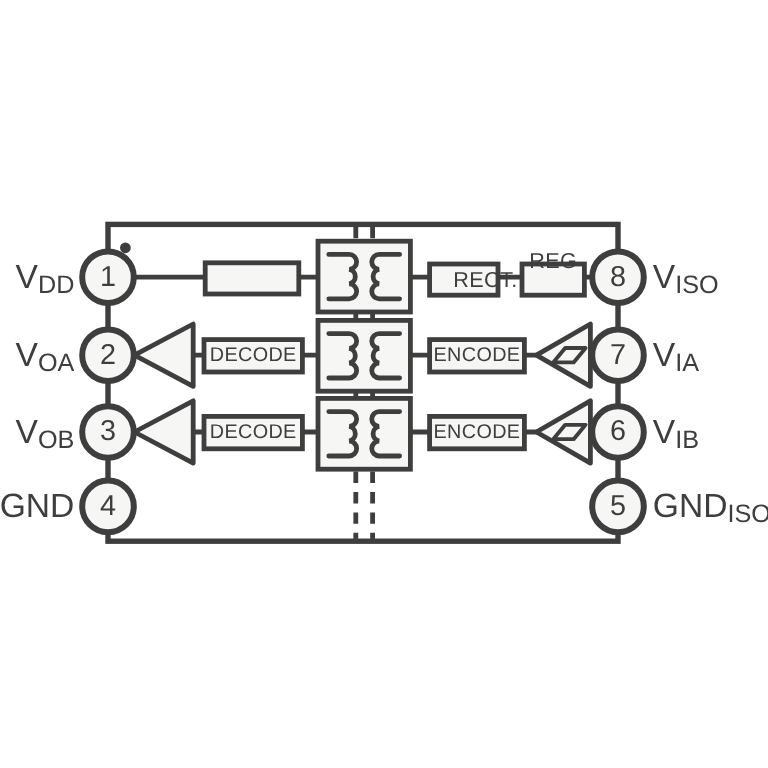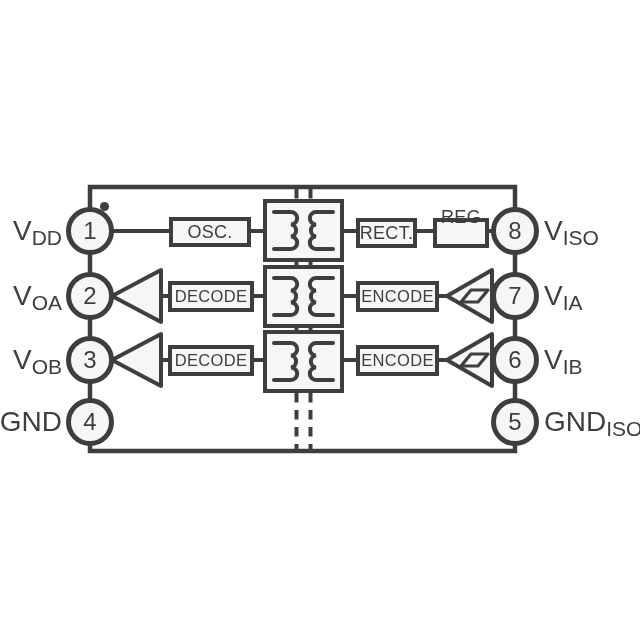--- a/index.html
+++ b/index.html
@@ -100,22 +100,21 @@
 
   <div class="txt pin-num" style="left:68px;top:209px">1</div>
   <div class="txt pin-num" style="left:68px;top:274px">2</div>
   <div class="txt pin-num" style="left:68px;top:338px">3</div>
   <div class="txt pin-num" style="left:68px;top:400px">4</div>
   <div class="txt pin-num" style="left:493px;top:209px">8</div>
   <div class="txt pin-num" style="left:493px;top:274px">7</div>
   <div class="txt pin-num" style="left:493px;top:338px">6</div>
   <div class="txt pin-num" style="left:493px;top:400px">5</div>
 
-  <div class="txt blk-label fs-big" style="left:171px;top:219px;width:78px;height:26px">OSC.</div>
-  <div class="txt blk-label fs-big" style="left:358px;top:220px;width:57px;height:26px">RECT.</div>
+  <div class="txt blk-label fs-big" style="left:376px;top:220px;width:57px;height:26px">RECT.</div>
   <div class="txt blk-label fs-big" style="left:435px;top:204px;width:52px;height:26px">REG</div>
   <div class="txt blk-label fs-small" style="left:170px;top:283px;width:82px;height:27px">DECODE</div>
   <div class="txt blk-label fs-small" style="left:358px;top:283px;width:79px;height:27px">ENCODE</div>
   <div class="txt blk-label fs-small" style="left:170px;top:347px;width:82px;height:27px">DECODE</div>
   <div class="txt blk-label fs-small" style="left:358px;top:347px;width:79px;height:27px">ENCODE</div>
 
   <div class="txt pin-label left" style="top:210px">
     <span class="main">V</span>
       <span class="sub">DD</span>
   </div>

